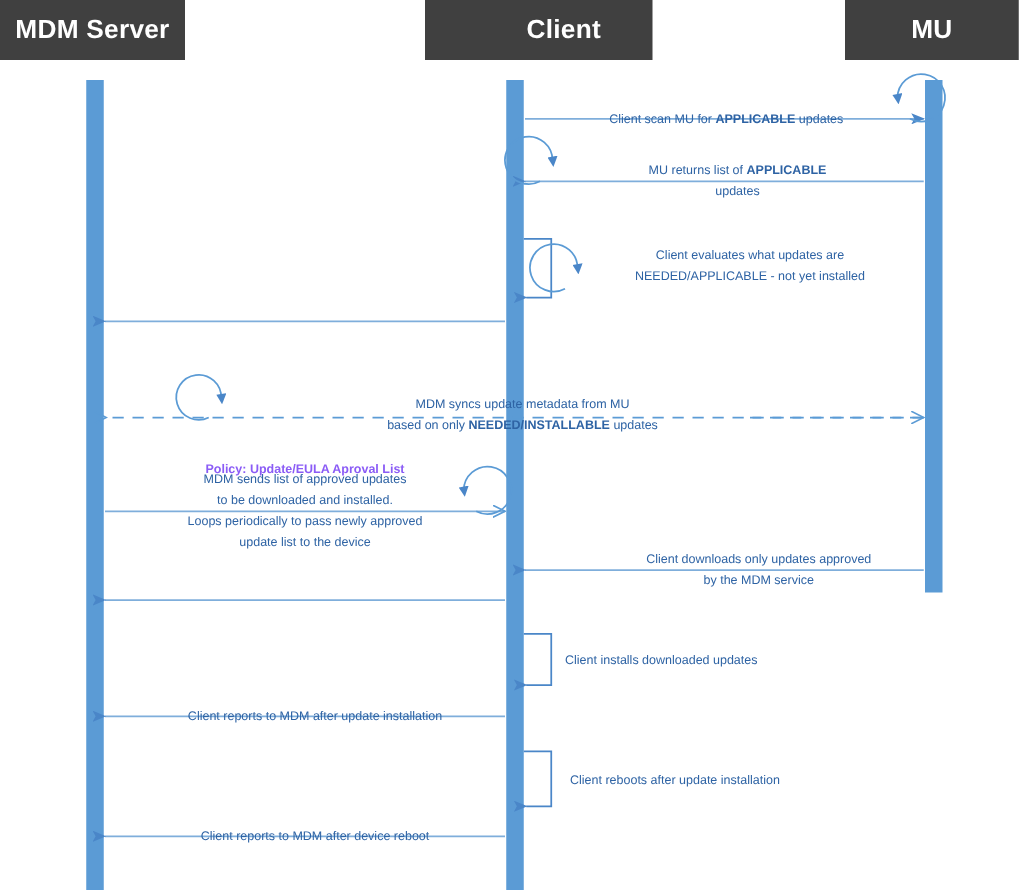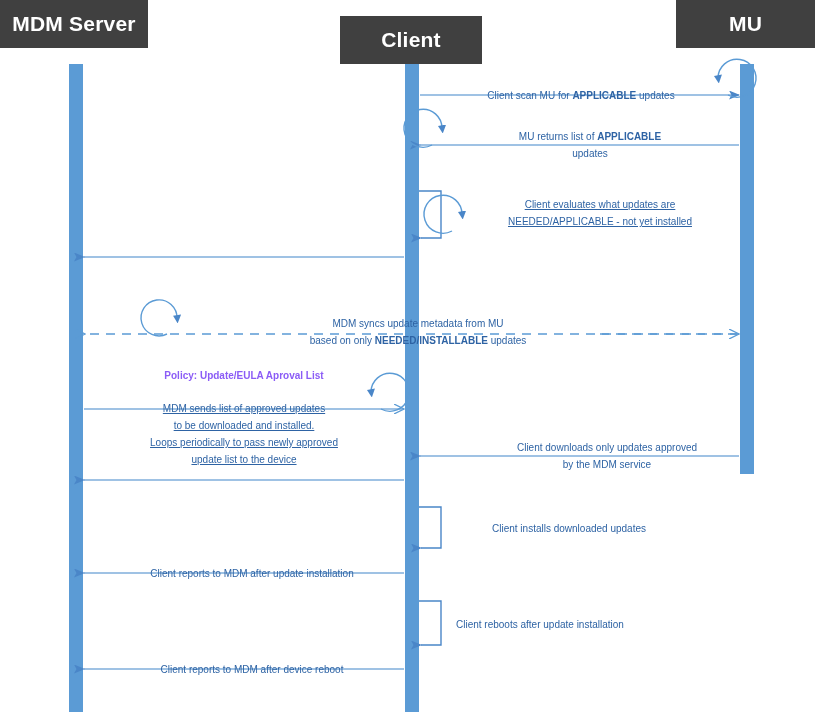--- a/index.html
+++ b/index.html
@@ -60,21 +60,21 @@
   }
 </style>
 </head>
 <body>
 
 <div id="canvas">
 
   <div class="actor-box" style="left:0px; top:0px; width:148px; height:48px;">
     <span>MDM Server</span>
   </div>
-  <div class="actor-box" style="left:340px; top:16px; width:142px; height:48px;">
+  <div class="actor-box" style="left:340px; top:0px; width:142px; height:48px;padding-left:40px;">
     <span>Client</span>
   </div>
   <div class="actor-box" style="left:676px; top:0px; width:139px; height:48px;">
     <span>MU</span>
   </div>
 
   <div class="lifeline" style="left:69px; top:64px; height:648px;"></div>
   <div class="lifeline" style="left:405px; top:64px; height:648px;"></div>
   <div class="lifeline" style="left:740px; top:64px; height:410px;"></div>
 
@@ -163,32 +163,32 @@
     
     <g>
       <line x1="404" y1="669" x2="84" y2="669" stroke="#7FAEDB" stroke-width="1.4" marker-end="url(#ah-solid-rev)"></line>
     </g>
   </svg>
 
   <div class="msg-label" style="left:456px; top:87px; width:250px;">Client scan MU for <b>APPLICABLE</b> updates</div>
 
   <div class="msg-label" style="left:480px; top:128px; width:220px;">MU returns list of <b>APPLICABLE</b><br>updates</div>
 
-  <div class="msg-label" style="left:475px; top:196px; width:250px;text-decoration:underline;">Client evaluates what updates are<br>NEEDED/APPLICABLE - not yet installed</div>
+  <div class="msg-label" style="left:475px; top:196px; width:250px;">Client evaluates what updates are<br>NEEDED/APPLICABLE - not yet installed</div>
 
 
   <div class="msg-label" style="left:268px; top:315px; width:300px;">MDM syncs update metadata from MU<br>based on only <b>NEEDED/INSTALLABLE</b> updates</div>
 
   <div class="msg-label policy-head" style="left:104px; top:367px; width:280px;">Policy: Update/EULA Aproval List</div>
-  <div class="msg-label" style="left:94px; top:400px; width:300px;text-decoration:underline;">MDM sends list of approved updates<br>to be downloaded and installed.<br>Loops periodically to pass newly approved<br>update list to the device</div>
+  <div class="msg-label" style="left:94px; top:375px; width:300px;">MDM sends list of approved updates<br>to be downloaded and installed.<br>Loops periodically to pass newly approved<br>update list to the device</div>
 
   <div class="msg-label" style="left:472px; top:439px; width:270px;">Client downloads only updates approved<br>by the MDM service</div>
 
 
-  <div class="msg-label" style="left:452px; top:520px; width:240px; text-align:left;margin-left:40px;">Client installs downloaded updates</div>
+  <div class="msg-label" style="left:452px; top:520px; width:240px; text-align:left;">Client installs downloaded updates</div>
 
   <div class="msg-label" style="left:110px; top:565px; width:284px;">Client reports to MDM after update installation</div>
 
   <div class="msg-label" style="left:120px; top:661px; width:264px;">Client reports to MDM after device reboot</div>
 
   <div class="msg-label" style="left:456px; top:616px; width:250px; text-align:left;">Client reboots after update installation</div>
 
 </div>
 
 </body></html>

